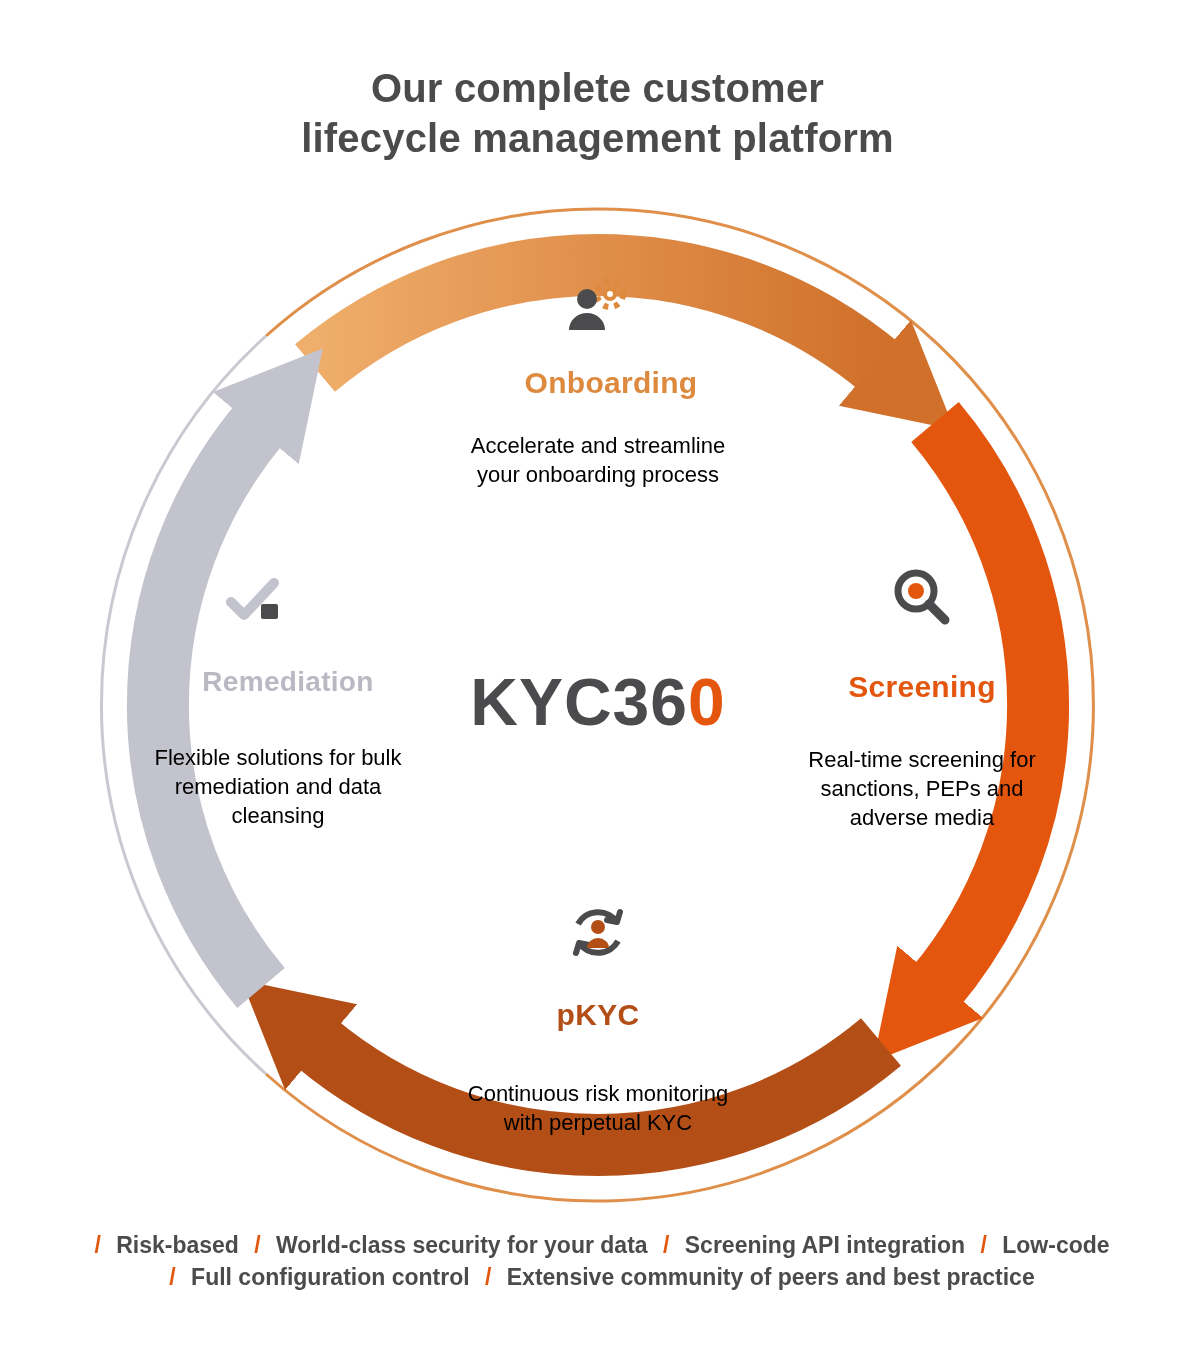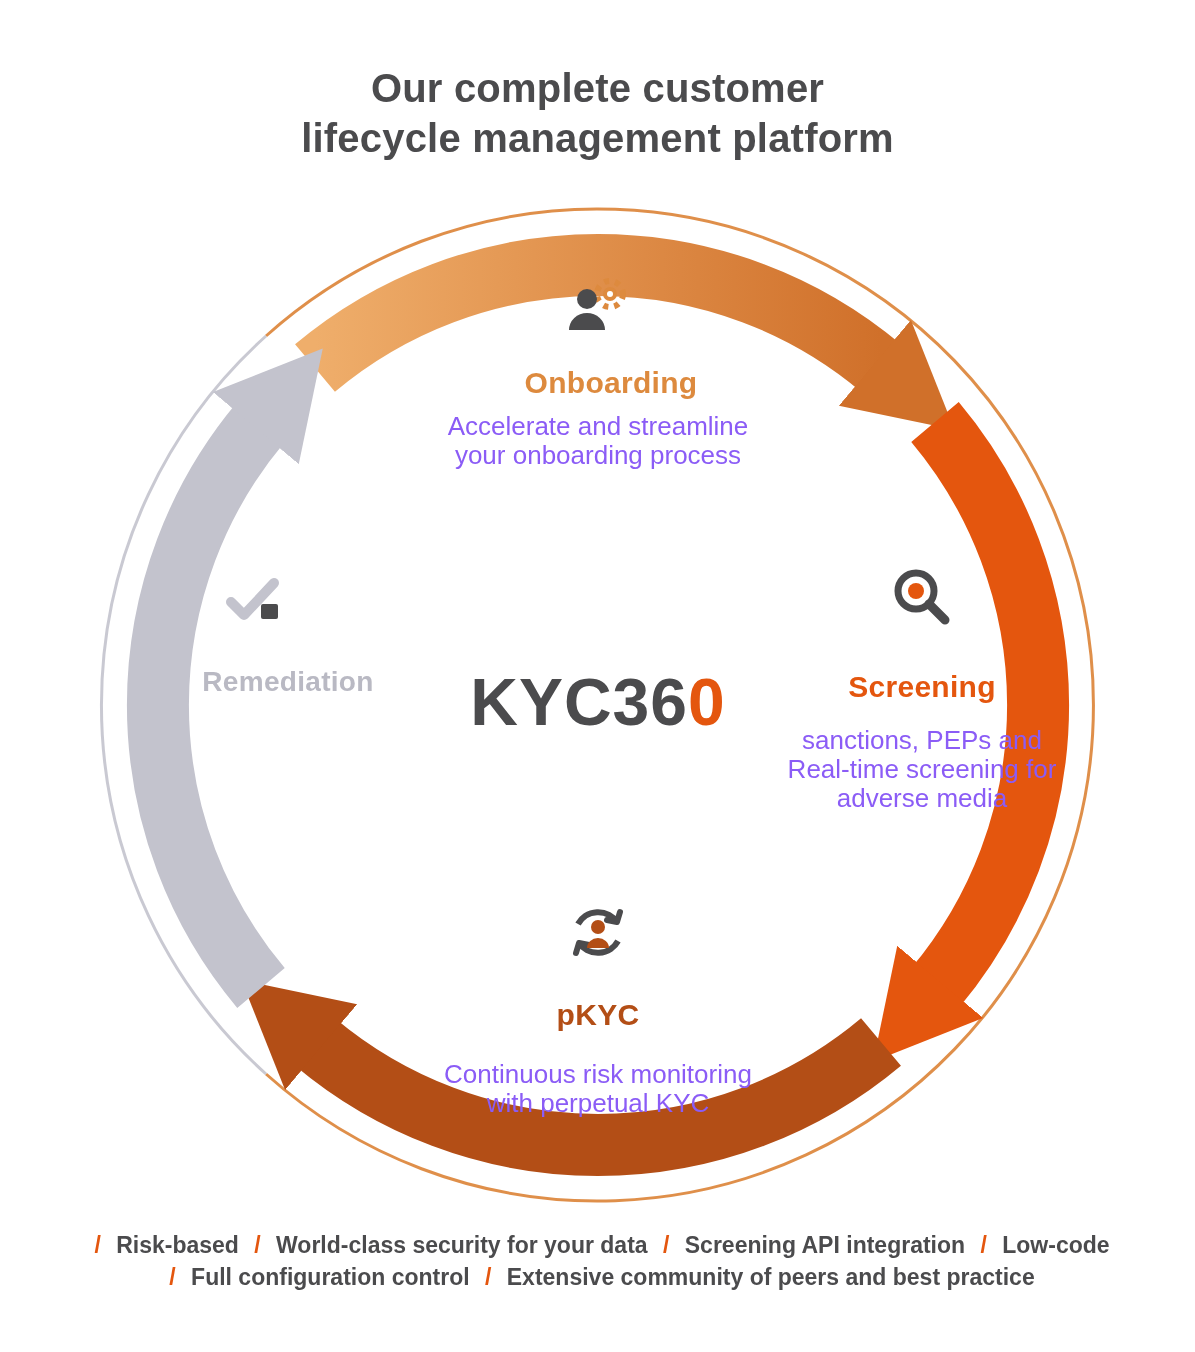--- a/index.html
+++ b/index.html
@@ -12,21 +12,21 @@
     overflow:hidden;
   }
   .abs{position:absolute;}
   .centered{transform:translateX(-50%);text-align:center;}
   .title-line{
     left:50%;width:900px;
     font-size:40px;font-weight:600;color:#4b4b4d;
     letter-spacing:0.2px;
   }
   .seg-label{font-size:30px;font-weight:700;letter-spacing:0.3px;}
-  .seg-desc{font-size:26px;font-weight:500;color:#8b5cf6;line-height:29px;}
+  .seg-desc{font-size:22px;font-weight:500;color:#000000;line-height:29px;margin-top:19px;}
   .label-onboarding{color:#dd8a3e;margin-left:13px;}
   .label-screening{color:#e4560e;}
   .label-pkyc{color:#b34e16;}
   .label-remediation{color:#b9b9c3;}
   .logo{
     font-size:66px;font-weight:800;color:#4b4b4d;letter-spacing:1px;
   }
   .logo .accent{color:#e4560e;}
   .footer-line{
     left:50%;width:1150px;
@@ -85,30 +85,35 @@
     <div>your onboarding process</div>
   </div>
 
   <svg class="abs" style="left:882px;top:560px;" width="76" height="76" viewBox="0 0 76 76">
     <circle cx="34" cy="31" r="18" fill="none" stroke="#4b4b4d" stroke-width="7"></circle>
     <line x1="47" y1="44" x2="63" y2="60" stroke="#4b4b4d" stroke-width="9" stroke-linecap="round"></line>
     <circle cx="34" cy="31" r="8" fill="#e4560e"></circle>
   </svg>
   <div class="abs centered seg-label label-screening" style="left:922px;top:670px;">Screening</div>
   <div class="abs centered seg-desc" style="left:922px;top:726px;width:360px;">
+    <div>Real-time screening for</div>
     <div>sanctions, PEPs and</div>
-    <div>Real-time screening for</div>
     <div>adverse media</div>
   </div>
 
   <svg class="abs" style="left:217px;top:560px;" width="76" height="76" viewBox="0 0 76 76">
     <path d="M14,42 l13,13 l30,-32" fill="none" stroke="#c3c3cd" stroke-width="10" stroke-linecap="round" stroke-linejoin="round"></path>
     <rect x="44" y="44" width="17" height="15" rx="2" fill="#4b4b4d"></rect>
   </svg>
   <div class="abs centered seg-label label-remediation" style="left:272px;top:666px;font-size:28px;margin-left:16px;">Remediation</div>
+  <div class="abs centered seg-desc" style="left:278px;top:724px;width:360px;">
+    <div>Flexible solutions for bulk</div>
+    <div>remediation and data</div>
+    <div>cleansing</div>
+  </div>
 
   <svg class="abs" style="left:560px;top:894px;" width="76" height="76" viewBox="0 0 76 76">
     <path d="M18,30 A 23,23 0 0 1 57,28" fill="none" stroke="#4b4b4d" stroke-width="6"></path>
     <path d="M57,28 l3,-10 M57,28 l-10,-2" stroke="#4b4b4d" stroke-width="6" stroke-linecap="round"></path>
     <path d="M58,47 A 23,23 0 0 1 19,49" fill="none" stroke="#4b4b4d" stroke-width="6"></path>
     <path d="M19,49 l-3,10 M19,49 l10,2" stroke="#4b4b4d" stroke-width="6" stroke-linecap="round"></path>
     <circle cx="38" cy="33" r="7" fill="#b34e16"></circle>
     <path d="M27,54 a11,10 0 0 1 22,0 z" fill="#b34e16"></path>
   </svg>
   <div class="abs centered seg-label label-pkyc" style="left:598px;top:998px;">pKYC</div>

